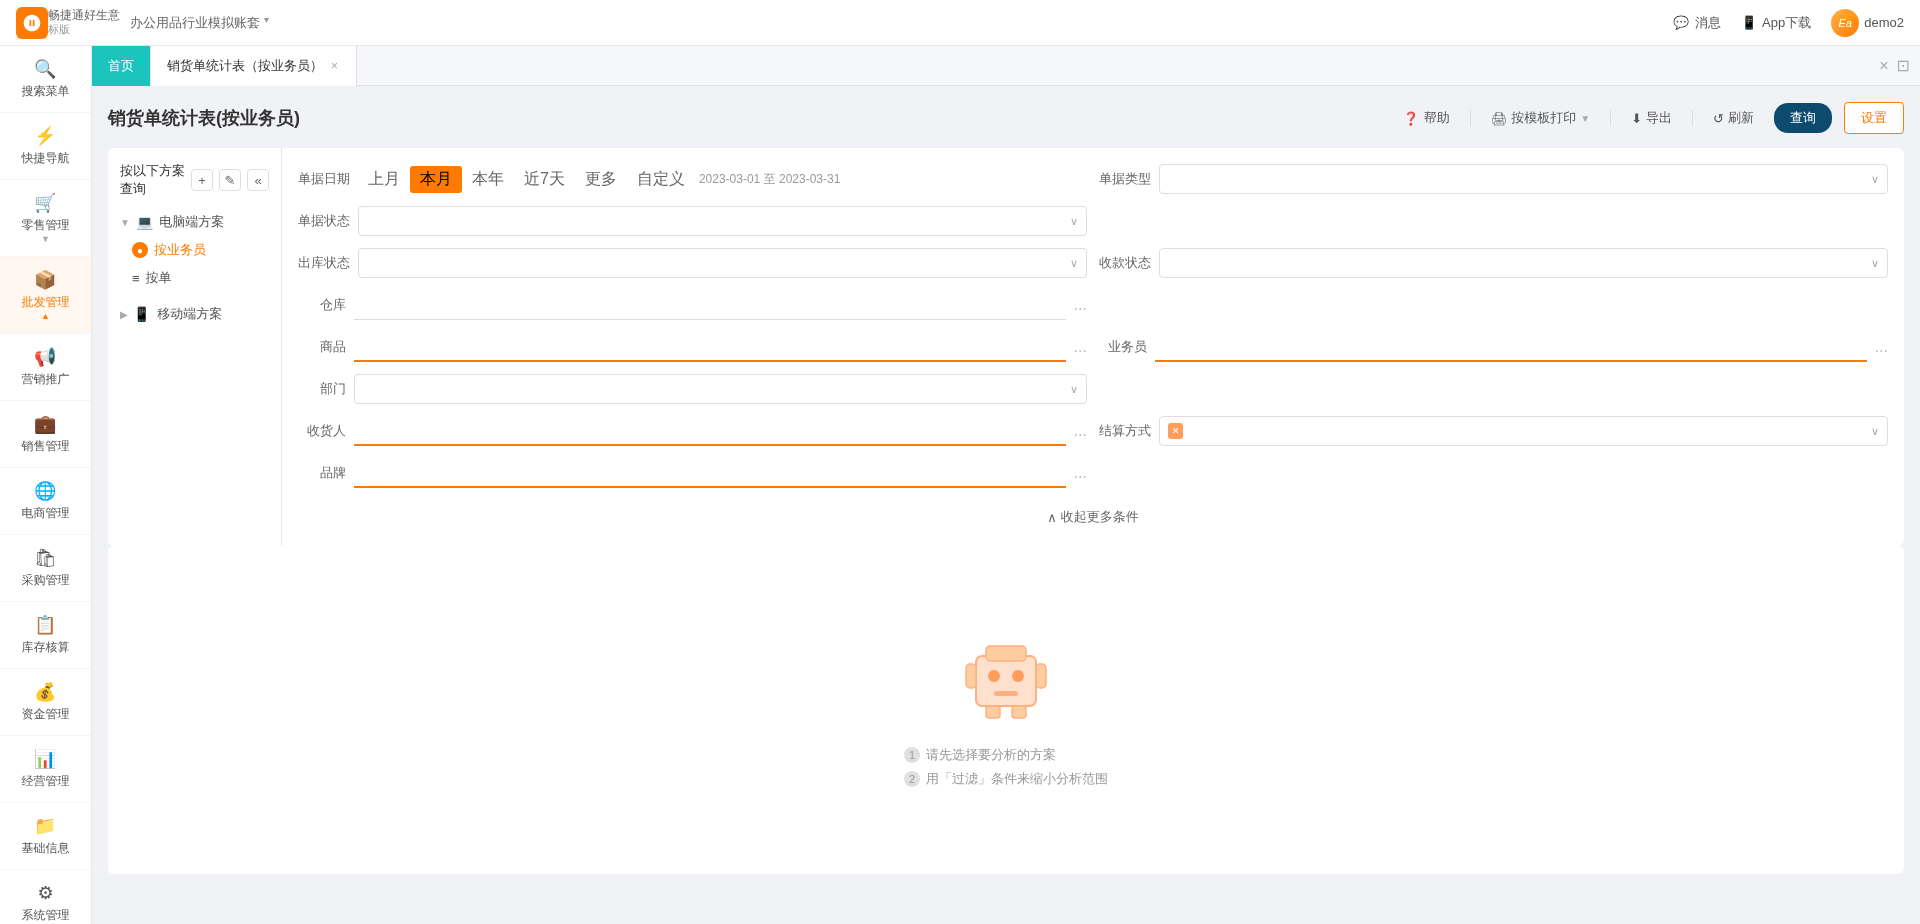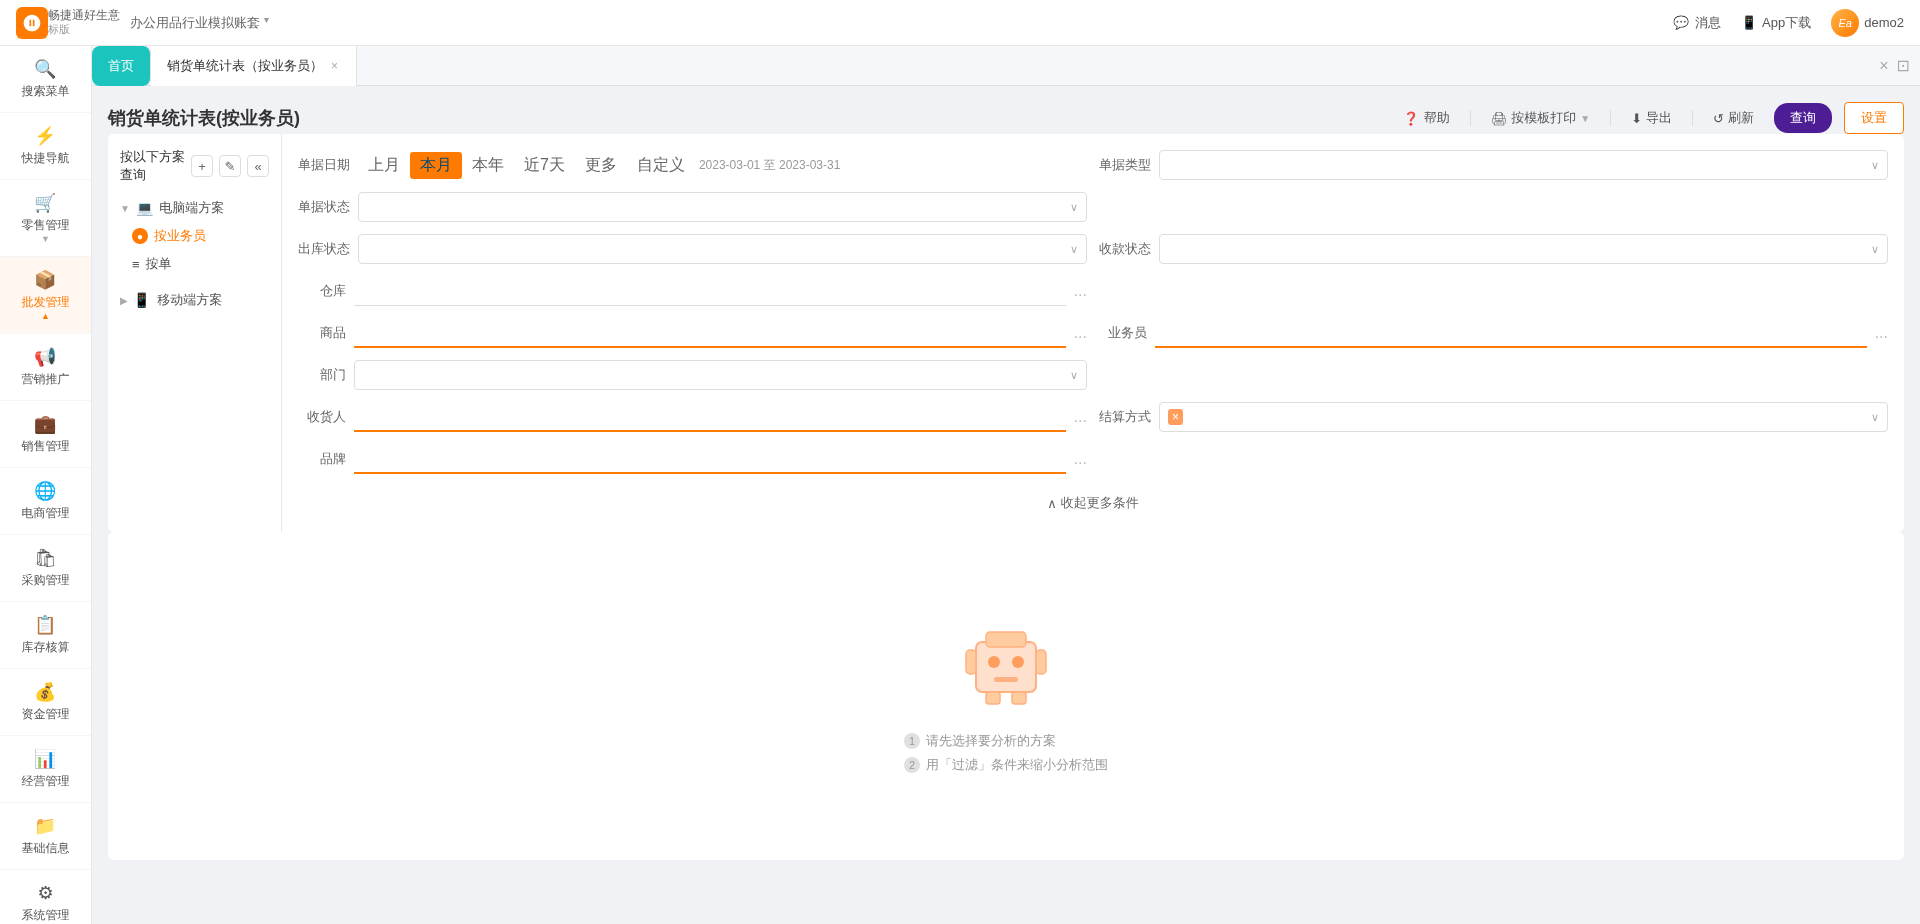--- a/index.html
+++ b/index.html
@@ -77,34 +77,35 @@
     .tab-item.active-tab { background: #fff; color: #333; border-bottom: none; }
     .tab-close { color: #aaa; font-size: 12px; cursor: pointer; padding: 2px; border-radius: 2px; }
     .tab-actions { margin-left: auto; display: flex; align-items: center; padding-right: 10px; gap: 8px; }
     .tab-action-btn { cursor: pointer; color: #aaa; font-size: 16px; }
 
     
     .page-title-row { 
       display: flex; 
       align-items: center; 
       justify-content: space-between; 
+      margin-bottom: 14px;
     }
     .page-title { font-size: 18px; font-weight: 600; color: #333; }
     .page-actions { display: flex; align-items: center; gap: 12px; }
     .page-action-btn { 
       display: flex; 
       align-items: center; 
       gap: 4px; 
       cursor: pointer; 
       color: #555; 
       font-size: 13px;
       padding: 4px 8px;
     }
     .page-action-btn.primary { 
-      background: #4c1d95; 
+      background: #0c4a6e; 
       color: #fff; 
       border-radius: 14px; 
       padding: 6px 16px;
     }
     .page-action-btn.secondary { 
       background: #fff; 
       color: #ff7a00; 
       border: 1px solid #ff7a00;
       border-radius: 4px; 
       padding: 6px 16px;
@@ -113,21 +114,21 @@
     .date-btn { 
       padding: 3px 10px; 
       cursor: pointer; 
       font-size: 16px; 
       color: #666;
       border: none;
       background: none;
     }
     .date-btn.active { 
       background: #ff7a00; 
-      color: #0c4a6e; 
+      color: #000000; 
       border-radius: 3px;
     }
     .date-range { font-size: 12px; color: #999; margin-left: 4px; }
     .field-dots { color: #bbb; margin-left: 8px; cursor: pointer; font-size: 16px; }
 
     
     .collapse-row { 
       display: flex; 
       align-items: center; 
       justify-content: center; 
@@ -200,21 +201,21 @@
     .tree-icon { font-size: 14px; }
     .tree-label { font-size: 13px; }
 
     .content-scroll { flex: 1; overflow-y: auto; padding: 16px; background: #f0f2f5; }
 
     
     ::-webkit-scrollbar { width: 6px; height: 6px; }
     ::-webkit-scrollbar-track { background: #f1f1f1; }
     ::-webkit-scrollbar-thumb { background: #ccc; border-radius: 3px; }
 
-    .teal-bg { background: #1bc5bd !important; color: white !important; border-radius: 8px; }
+    .teal-bg { background: #1bc5bd !important; color: white !important; }
 
     .row-grid { display: grid; grid-template-columns: 1fr 1fr; gap: 12px; align-items: center; margin-bottom: 12px; }
     .row-grid:last-child { margin-bottom: 0; }
 
     .form-field { display: flex; align-items: center; }
     .form-label { min-width: 56px; text-align: right; padding-right: 8px; color: #666; font-size: 13px; flex-shrink: 0; }
     .form-value { flex: 1; }
 
     .input-box {
       width: 100%;

